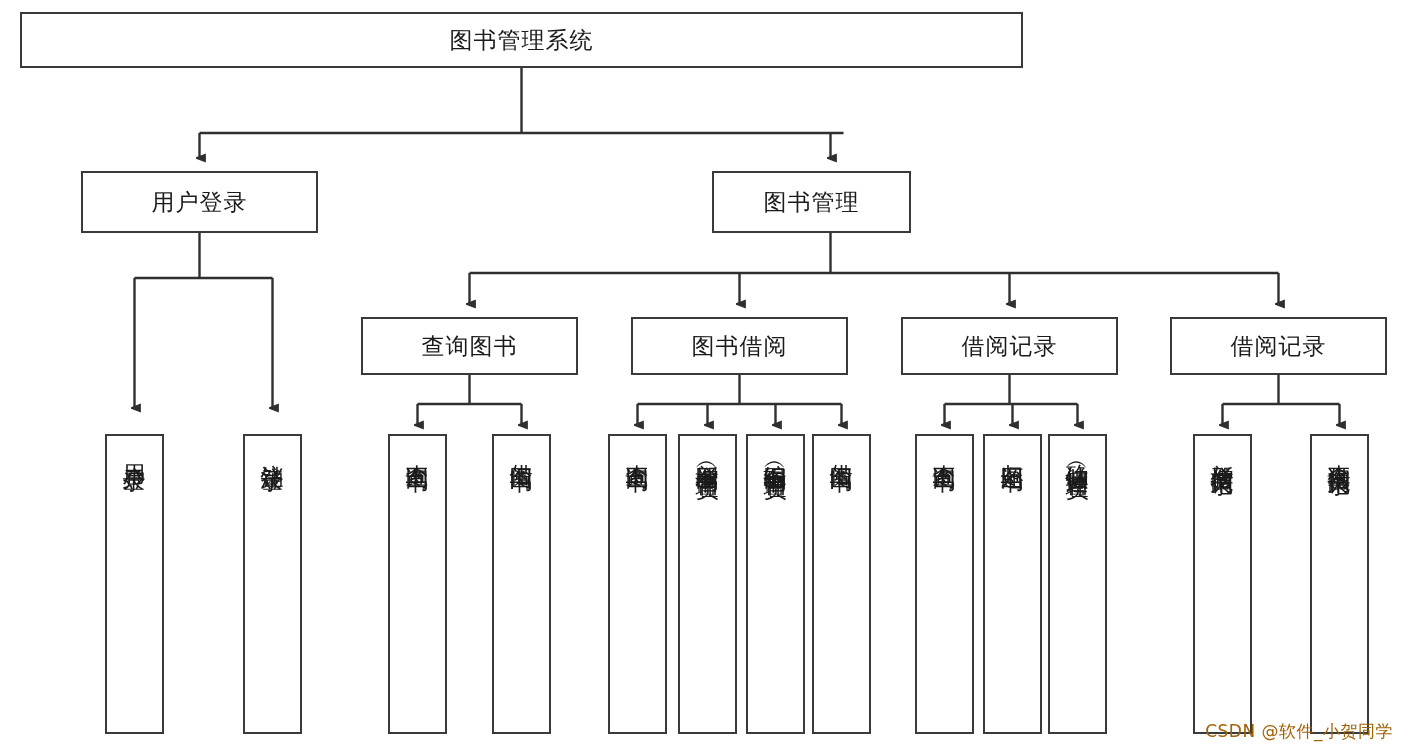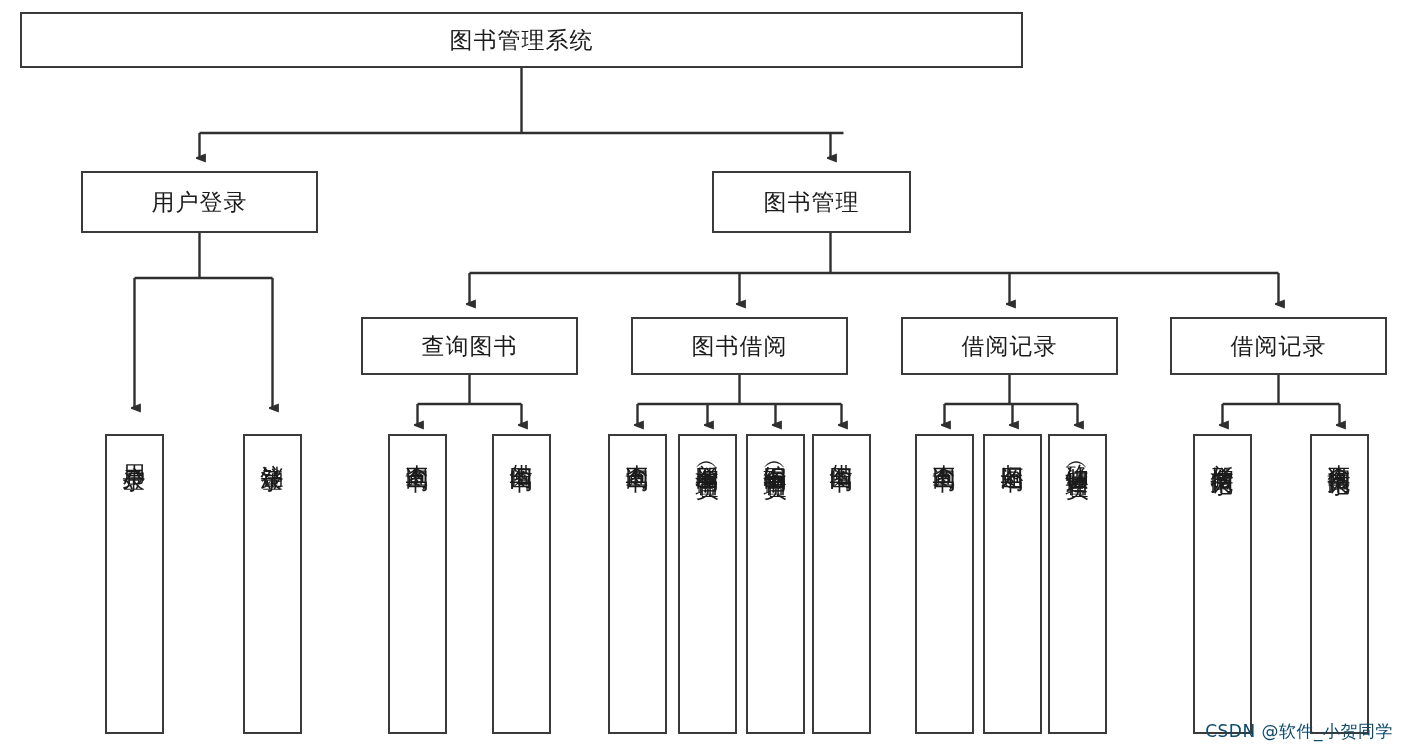--- a/index.html
+++ b/index.html
@@ -55,21 +55,21 @@
     color: #1b1b1b;
   }
   .node .hlabel {
     white-space: nowrap;
   }
   #watermark {
     position: absolute;
     right: 12px;
     bottom: 4px;
     font-size: 17px;
-    color: #0c4a6e;
+    color: #a16207;
     letter-spacing: 0.5px;
     white-space: nowrap;
     user-select: none;
   }
 </style>
 </head>
 <body>
 
 <div id="diagram-root">
 

